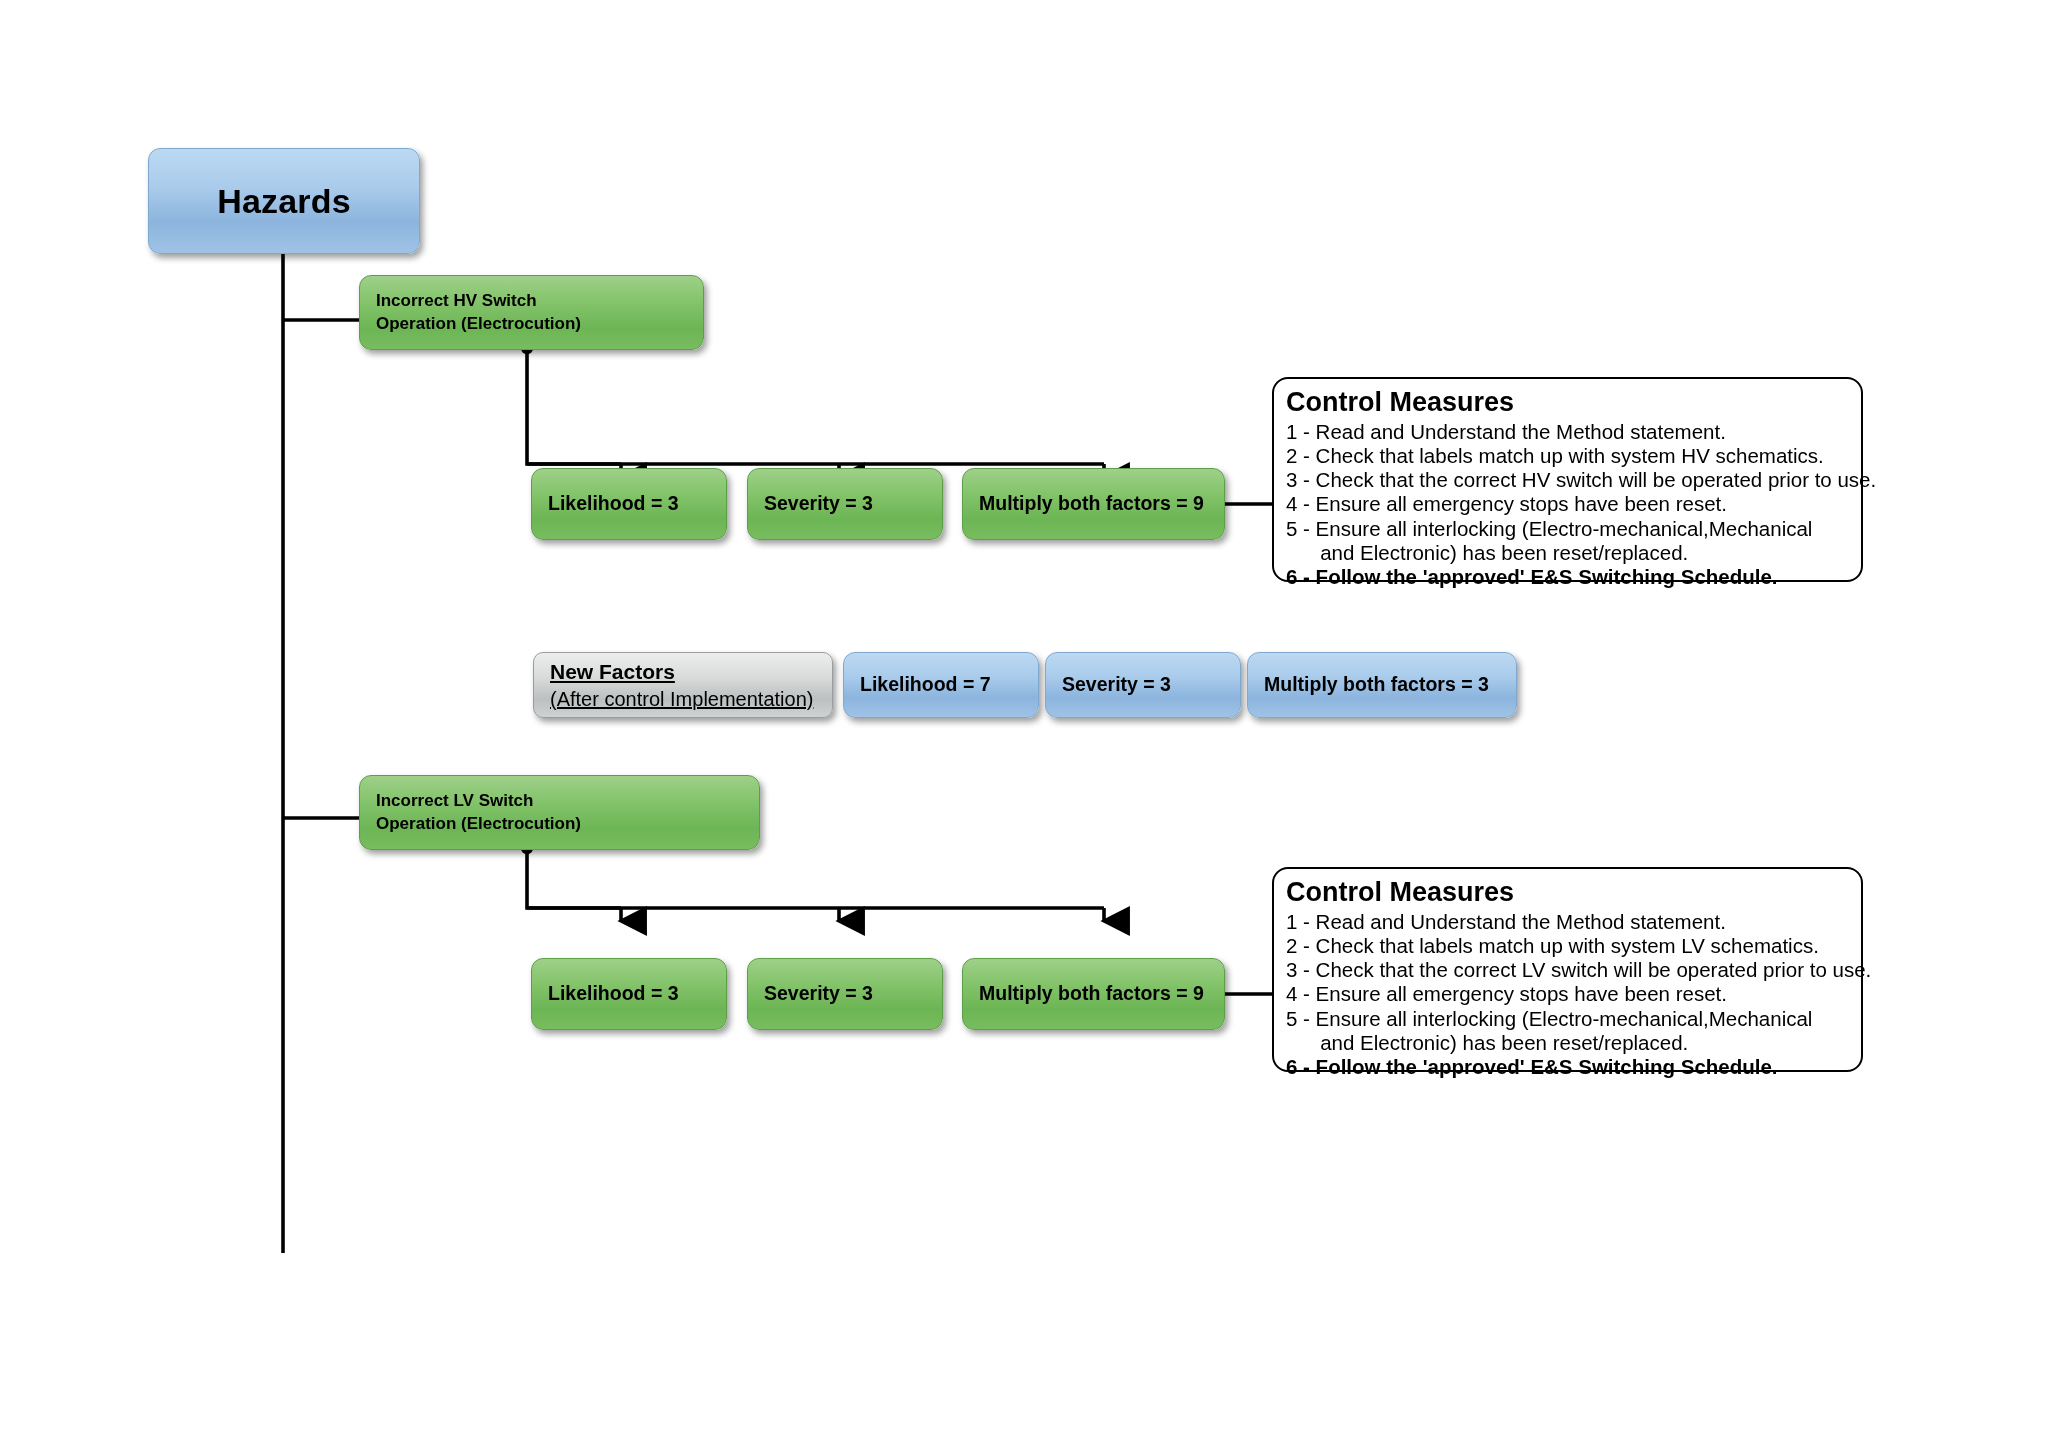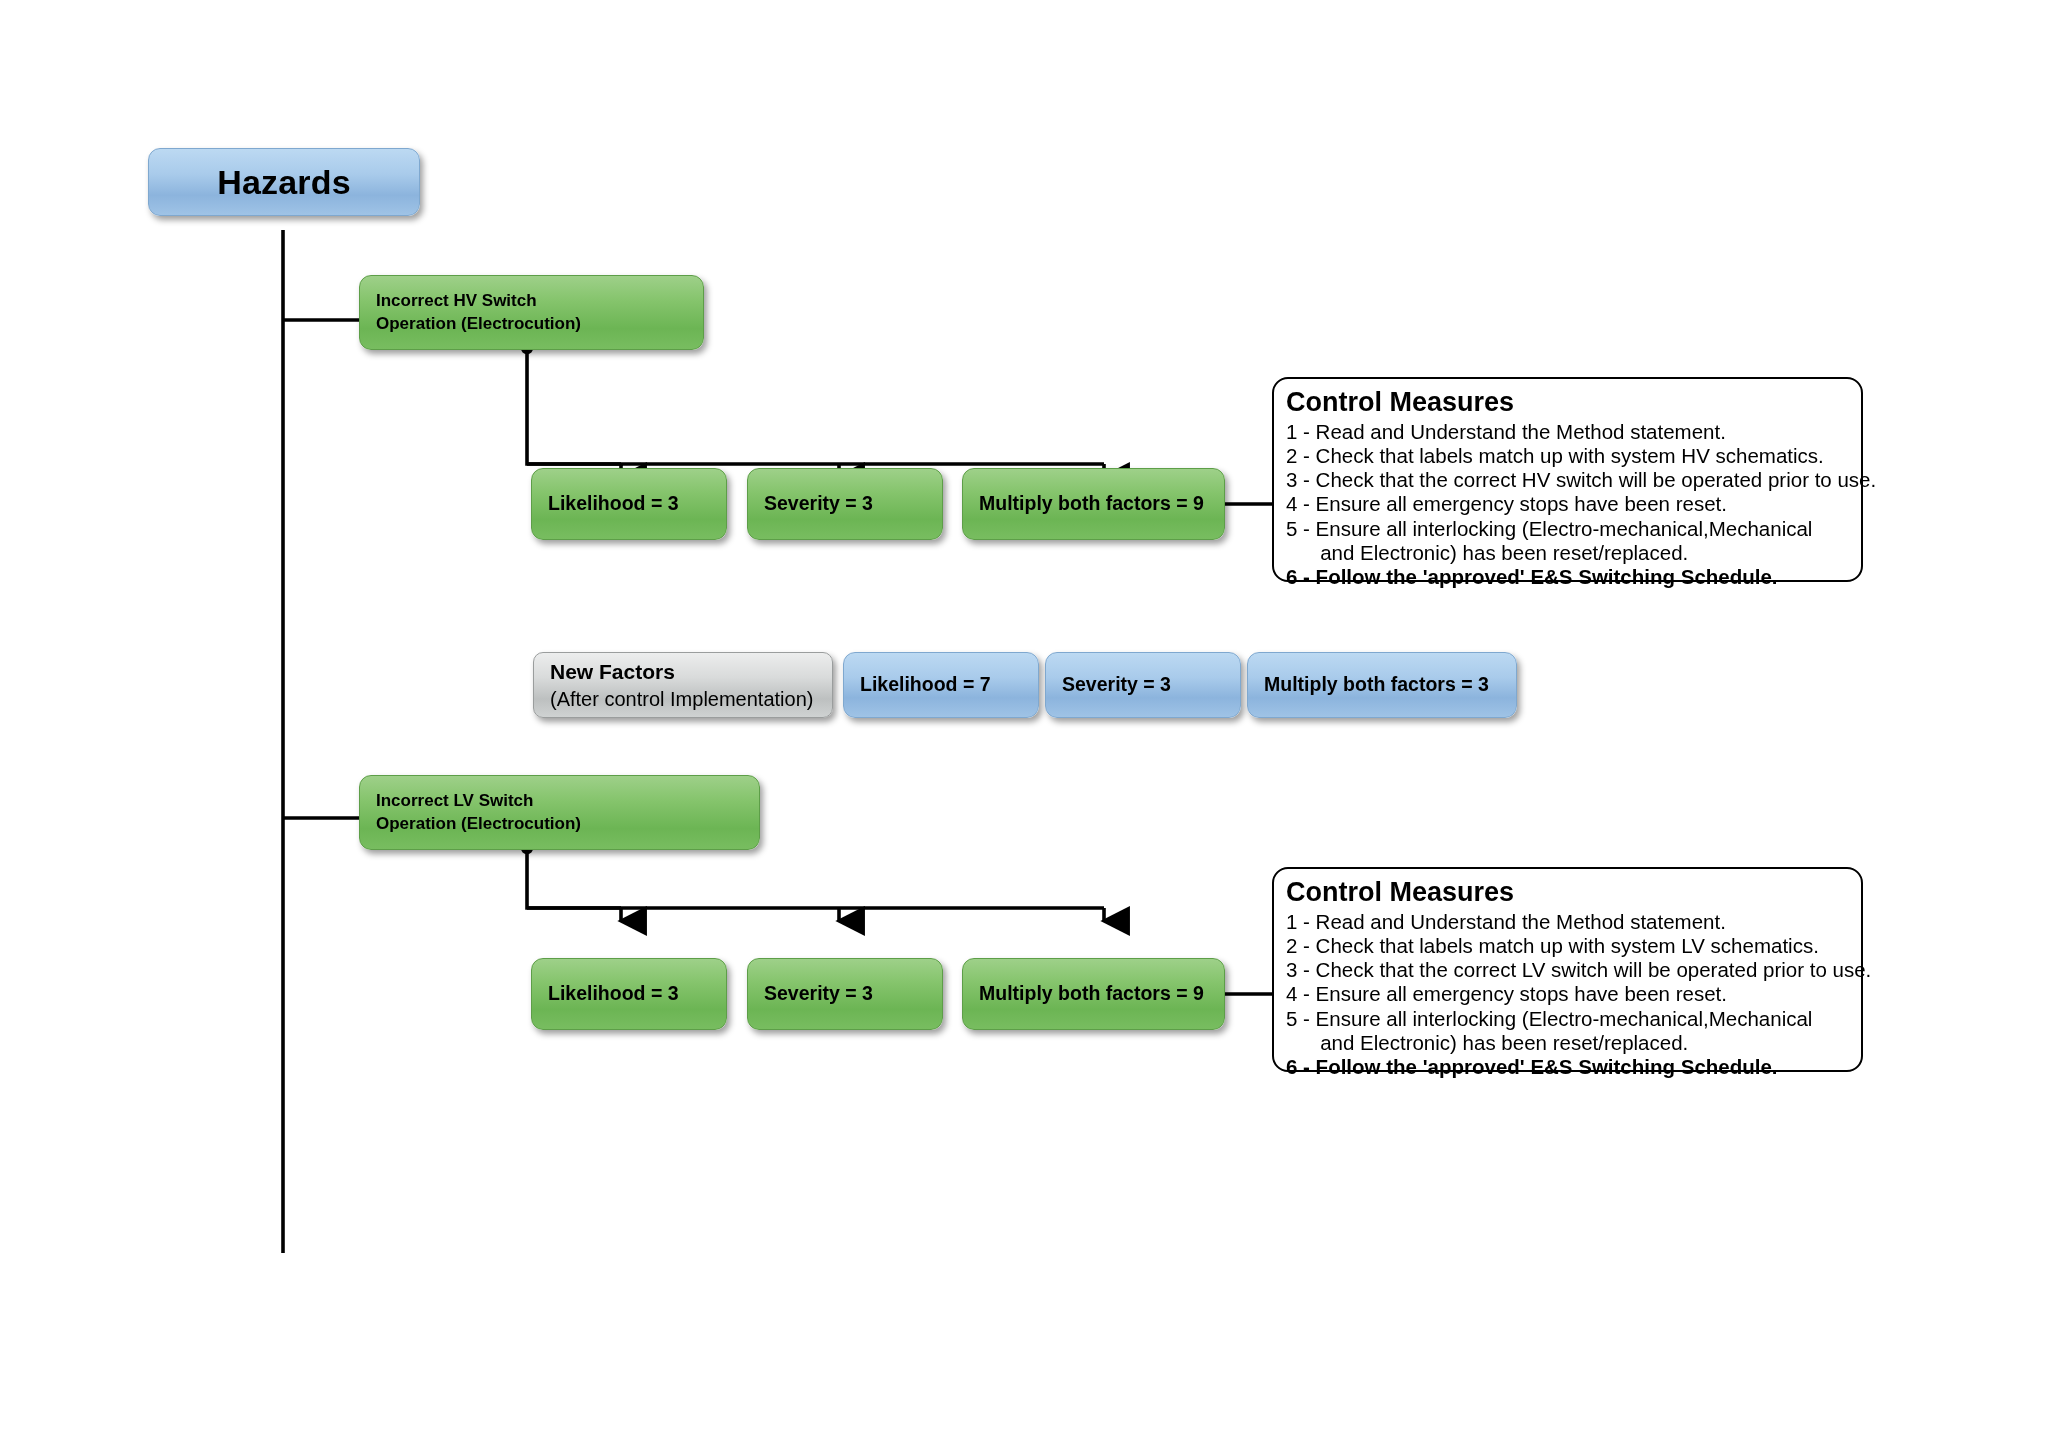--- a/index.html
+++ b/index.html
@@ -137,21 +137,21 @@
     </g>
 
     <g stroke="#000000" stroke-width="3.6" fill="none">
       <path d="M1225,994 L1272,994"></path>
     </g>
 
     <circle cx="527" cy="348" r="6.2" fill="#000000" stroke="none"></circle>
     <circle cx="527" cy="848" r="6.2" fill="#000000" stroke="none"></circle>
   </svg>
 
-  <div class="node node-blue" style="left:148px; top:148px; width:272px; height:68px;align-items:center;">
+  <div class="node node-blue" style="left:148px; top:148px; width:272px; height:106px;align-items:center;">
     <div class="title-hazards">Hazards</div>
   </div>
 
   <div class="node node-green" style="left:359px; top:275px; width:345px; height:75px;">
     <div class="hazard-label">Incorrect HV Switch</div>
     <div class="hazard-label">Operation (Electrocution)</div>
   </div>
 
   <div class="node node-green" style="left:531px; top:468px; width:196px; height:72px;">
     <div class="factor-label">Likelihood = 3</div>
@@ -169,21 +169,21 @@
     <div class="cm-title">Control Measures</div>
     <div class="cm-item">1 - Read and Understand the Method statement.</div>
     <div class="cm-item">2 - Check that labels match up with system HV schematics.</div>
     <div class="cm-item">3 - Check that the correct HV switch will be operated prior to use.</div>
     <div class="cm-item">4 - Ensure all emergency stops have been reset.</div>
     <div class="cm-item">5 - Ensure all interlocking (Electro-mechanical,Mechanical</div>
     <div class="cm-item">      and Electronic) has been reset/replaced.</div>
     <div class="cm-item bold">6 - Follow the 'approved' E&amp;S Switching Schedule.</div>
   </div>
 
-  <div class="node node-grey" style="left:533px; top:652px; width:300px; height:66px; border-radius:10px;">
+  <div class="node node-grey" style="left:533px; top:652px; width:300px; height:66px; border-radius:10px;text-decoration:underline;">
     <div class="nf-title">New Factors</div>
     <div class="nf-sub">(After control Implementation)</div>
   </div>
 
   <div class="node node-blue" style="left:843px; top:652px; width:196px; height:66px;">
     <div class="factor-label">Likelihood = 7</div>
   </div>
 
   <div class="node node-blue" style="left:1045px; top:652px; width:196px; height:66px;">
     <div class="factor-label">Severity = 3</div>

